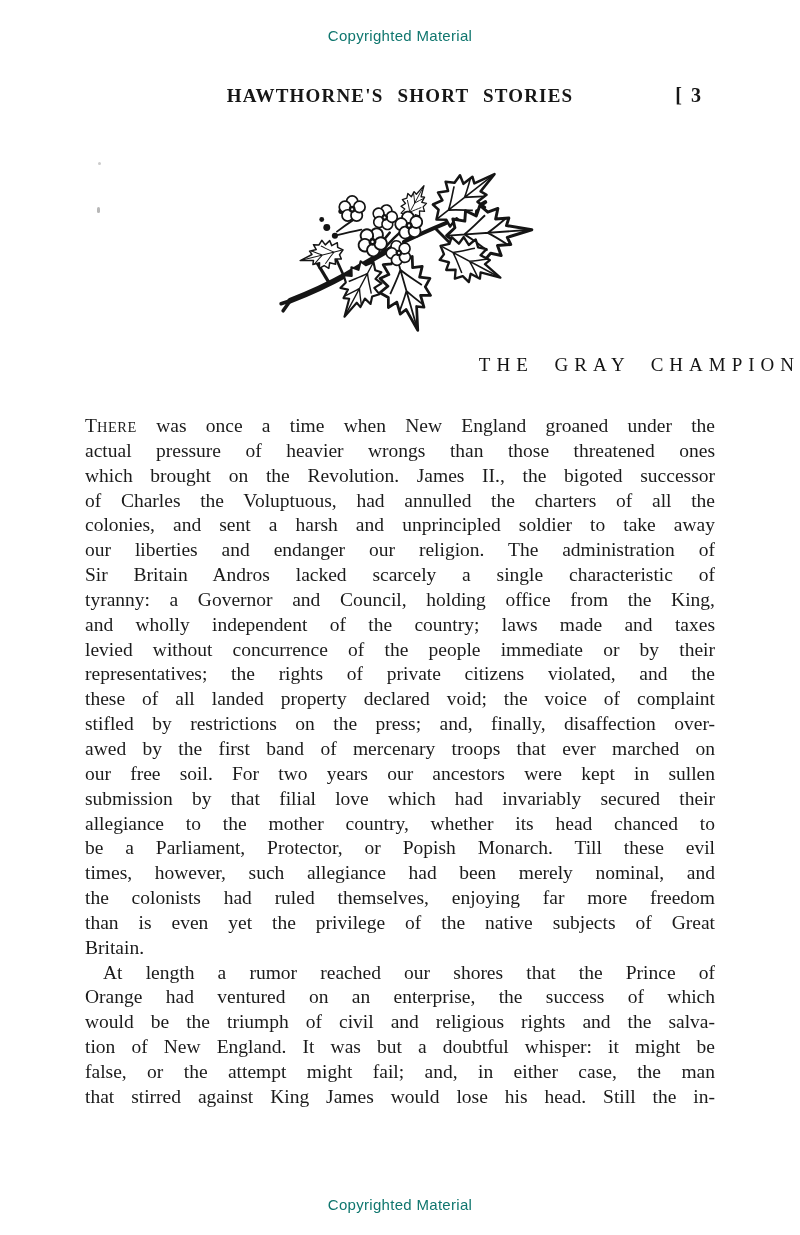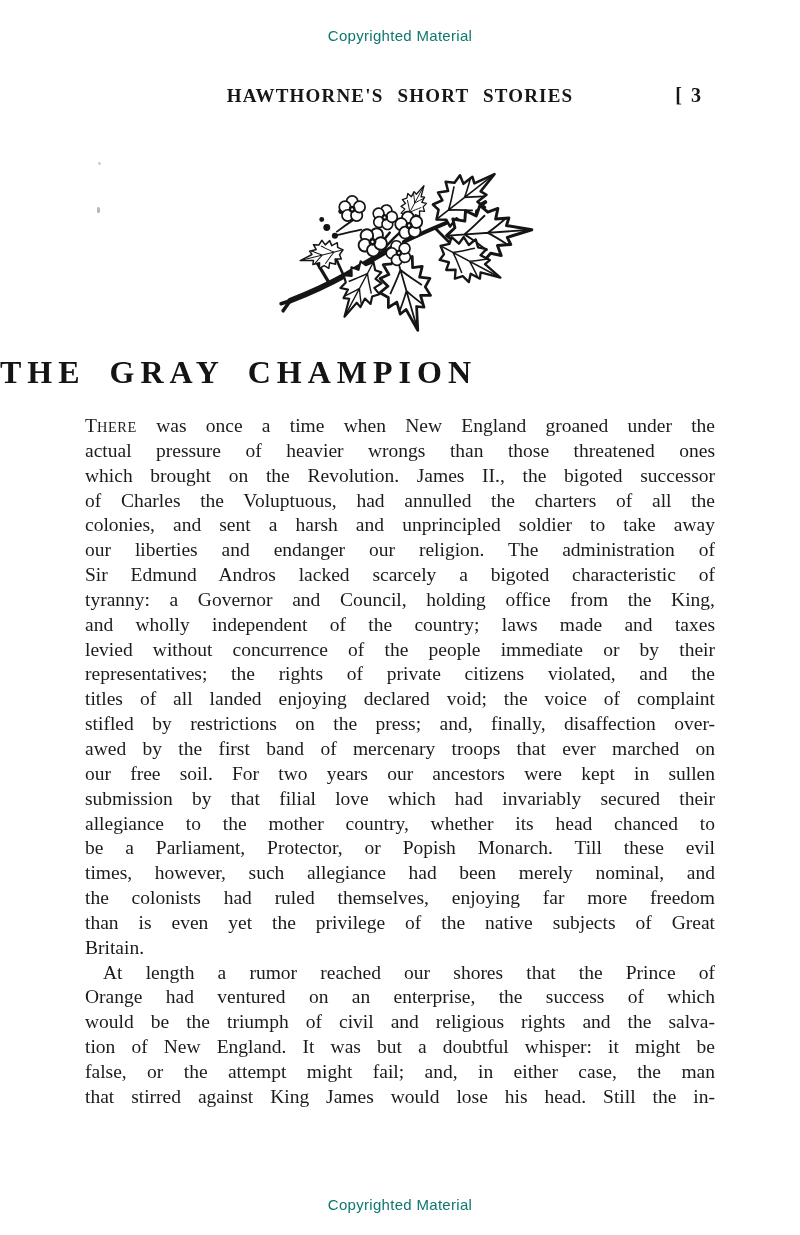--- a/index.html
+++ b/index.html
@@ -25,21 +25,21 @@
   .page-marker {
     position:absolute; right:12px; top:-1px;
     font-size:20px; font-weight:bold; letter-spacing:2px; color:#161616;
   }
 
   .illustration { position:absolute; left:276px; top:166px; width:260px; height:180px; }
   .illustration svg { width:100%; height:100%; }
 
   .story-title {
     position:absolute; top:354px; left:0; width:100%; margin:0;
-    text-align:left; font-size:32px; font-weight:bold;
+    text-align:right; font-size:19px; font-weight:normal;
     letter-spacing:6px; word-spacing:10px; color:#141414;
   }
 
   .body-text {
     position:absolute; left:85px; top:415px; width:630px;
     font-size:19.5px; line-height:21px; color:#1b1b1b;
   }
   .bodyline { text-align:justify; text-align-last:justify; height:24.85px; }
   .bodyline.flush { text-align-last:left; }
   .bodyline.indent { text-indent:18px; }
@@ -115,26 +115,26 @@
 
   <h1 class="story-title">THE GRAY CHAMPION</h1>
 
   <div class="body-text">
       <div class="bodyline"><span class="lead-initial">T</span><span class="lead-smallcaps">HERE</span> was once a time when New England groaned under the</div>
       <div class="bodyline">actual pressure of heavier wrongs than those threatened ones</div>
       <div class="bodyline">which brought on the Revolution. James II., the bigoted successor</div>
       <div class="bodyline">of Charles the Voluptuous, had annulled the charters of all the</div>
       <div class="bodyline">colonies, and sent a harsh and unprincipled soldier to take away</div>
       <div class="bodyline">our liberties and endanger our religion. The administration of</div>
-      <div class="bodyline">Sir Edmund Andros lacked scarcely a bigoted characteristic of</div>
+      <div class="bodyline">Sir Britain Andros lacked scarcely a single characteristic of</div>
       <div class="bodyline">tyranny: a Governor and Council, holding office from the King,</div>
       <div class="bodyline">and wholly independent of the country; laws made and taxes</div>
       <div class="bodyline">levied without concurrence of the people immediate or by their</div>
       <div class="bodyline">representatives; the rights of private citizens violated, and the</div>
-      <div class="bodyline">titles of all landed enjoying declared void; the voice of complaint</div>
+      <div class="bodyline">these of all landed property declared void; the voice of complaint</div>
       <div class="bodyline">stifled by restrictions on the press; and, finally, disaffection over-</div>
       <div class="bodyline">awed by the first band of mercenary troops that ever marched on</div>
       <div class="bodyline">our free soil. For two years our ancestors were kept in sullen</div>
       <div class="bodyline">submission by that filial love which had invariably secured their</div>
       <div class="bodyline">allegiance to the mother country, whether its head chanced to</div>
       <div class="bodyline">be a Parliament, Protector, or Popish Monarch. Till these evil</div>
       <div class="bodyline">times, however, such allegiance had been merely nominal, and</div>
       <div class="bodyline">the colonists had ruled themselves, enjoying far more freedom</div>
       <div class="bodyline">than is even yet the privilege of the native subjects of Great</div>
       <div class="bodyline flush">Britain.</div>

